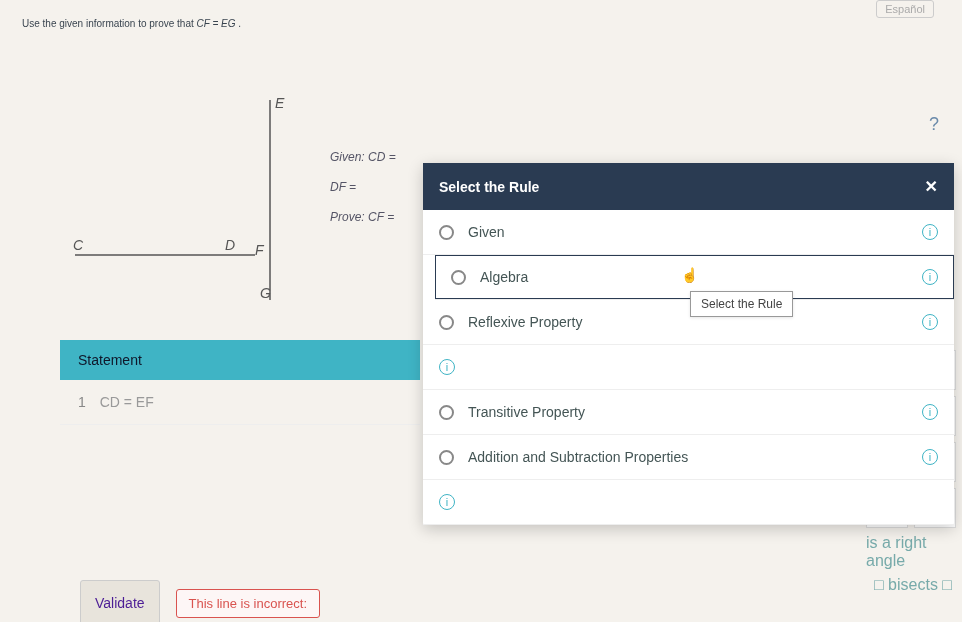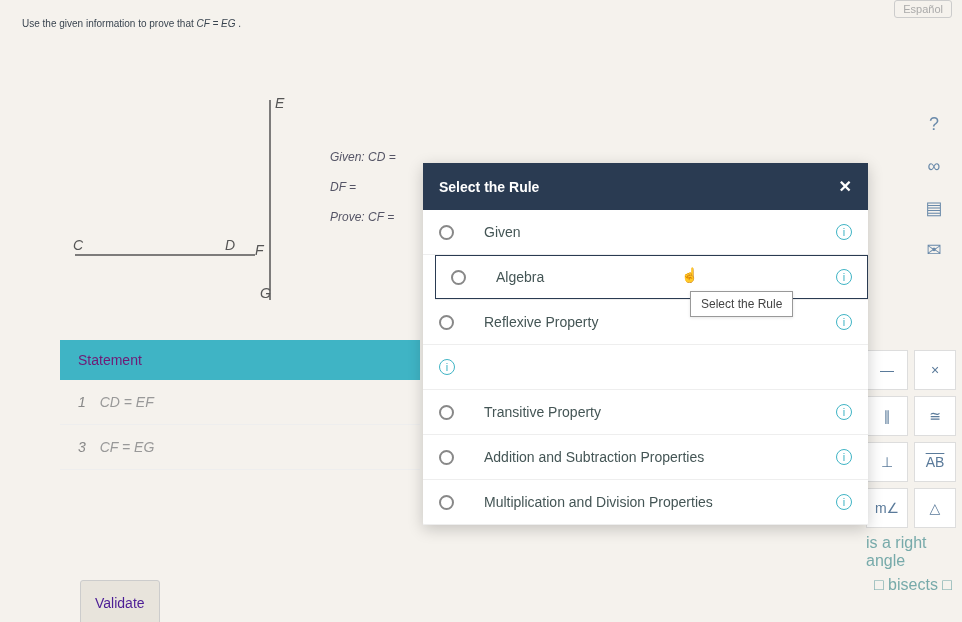--- a/index.html
+++ b/index.html
@@ -37,29 +37,28 @@
     }
     .given-block div { margin-bottom: 16px; padding-left: 10px; font-style: italic;}
     .proof-table {
       position: absolute;
       left: 60px;
       top: 340px;
       width: 360px;
     }
     .proof-header {
       background: #3fb4c5;
-      color: #701a75;
+      color: #0f172a;
       padding: 12px 18px;
       font-size: 14px;
     }
     .proof-row {
       padding: 14px 18px;
       font-size: 14px;
       color: #999;
-      font-style: italic;
       border-bottom: 1px solid #eee;
     }
     .proof-row .num { margin-right: 10px; color:#888;}
     .validate-row {
       position: absolute;
       left: 80px;
       top: 580px;
       display: flex;
       align-items: center;
       gap: 16px;
@@ -77,21 +76,21 @@
       color: #d9534f;
       padding: 6px 12px;
       font-size: 13px;
       border-radius: 3px;
       background: #fdf6f6;
     }
     .modal {
       position: absolute;
       left: 423px;
       top: 163px;
-      width: 445px;
+      width: 531px;
       background: #fff;
       box-shadow: 0 4px 16px rgba(0,0,0,0.2);
       border-radius: 2px;
       z-index: 10;
     }
     .modal-header {
       background: #2a3b52;
       color: #fff;
       padding: 14px 16px;
       font-size: 14px;
@@ -106,21 +105,21 @@
       align-items: center;
       justify-content: space-between;
       padding: 14px 16px;
       border-bottom: 1px solid #eee;
       font-size: 14px;
       color: #455;
       cursor: pointer;
       position: relative;
     }
     .rule-item.active { box-shadow: inset 0 0 0 1px #2a3b52; margin-left: 12px; }
-    .rule-left { display: flex; align-items: center; gap: 30px; }
+    .rule-left { display: flex; align-items: center; gap: 14px; }
     .radio {
       width: 15px; height: 15px; border: 2px solid #888; border-radius: 50%;
     }
     .info-icon {
       width: 16px; height: 16px; border: 1px solid #3fb4c5; color:#3fb4c5;
       border-radius:50%; font-size:11px; display:flex; align-items:center;
       justify-content:center;
     }
     .tooltip {
       position: absolute;
@@ -174,21 +173,21 @@
       display:flex;align-items:center;justify-content:center;
       border: 1px solid #ddd;
       background: #fff;
     }
     .tool-label {
       grid-column: 1 / 3;
       border:none; background:none; font-size:16px; color:#7aa; height:auto;
       justify-content: flex-end; padding-right: 4px;
     }
     .top-corner {
-      position: absolute; right: 10px; top: 0;
+      position: absolute; right: 28px; top: 0;
       border: 1px solid #ccc; padding: 2px 8px; font-size: 11px; color:#aaa;
       border-radius: 3px;
     }
   </style>
 </head>
 <body>
 
 <div class="top-corner">Español</div>
 
 <div class="question">
@@ -214,28 +213,25 @@
   <div>DF = </div>
   <div>Prove: CF = </div>
 </div>
 
 <div class="proof-table">
   <div class="proof-header">Statement</div>
   <div class="proof-row">
     <span class="num">1</span>
     <span>CD = EF</span>
   </div>
-  <div class="proof-row">
-    <span class="num">3</span>
-    <span>CF = EG</span>
-  </div>
 </div>
 
 <div class="validate-row">
   <button class="validate-btn">Validate</button>
+  <div class="error-msg">This line is incorrect:</div>
 </div>
 
 <div class="modal">
   <div class="modal-header">
     <span>Select the Rule</span>
     <span class="close">✕</span>
   </div>
   <div class="rule-item">
     <div class="rule-left">
         <span class="radio"></span>
@@ -270,24 +266,20 @@
     <span class="info-icon">i</span>
   </div>
   <div class="rule-item">
     <div class="rule-left">
         <span class="radio"></span>
         <span>Addition and Subtraction Properties</span>
       </div>
     <span class="info-icon">i</span>
   </div>
   <div class="rule-item">
-    <div class="rule-left">
-        <span class="radio"></span>
-        <span>Multiplication and Division Properties</span>
-      </div>
     <span class="info-icon">i</span>
   </div>
 </div>
 
 <div class="side-toolbar">
   <div class="side-icon">?</div>
   <div class="side-icon">∞</div>
   <div class="side-icon">▤</div>
   <div class="side-icon">✉</div>
 </div>

